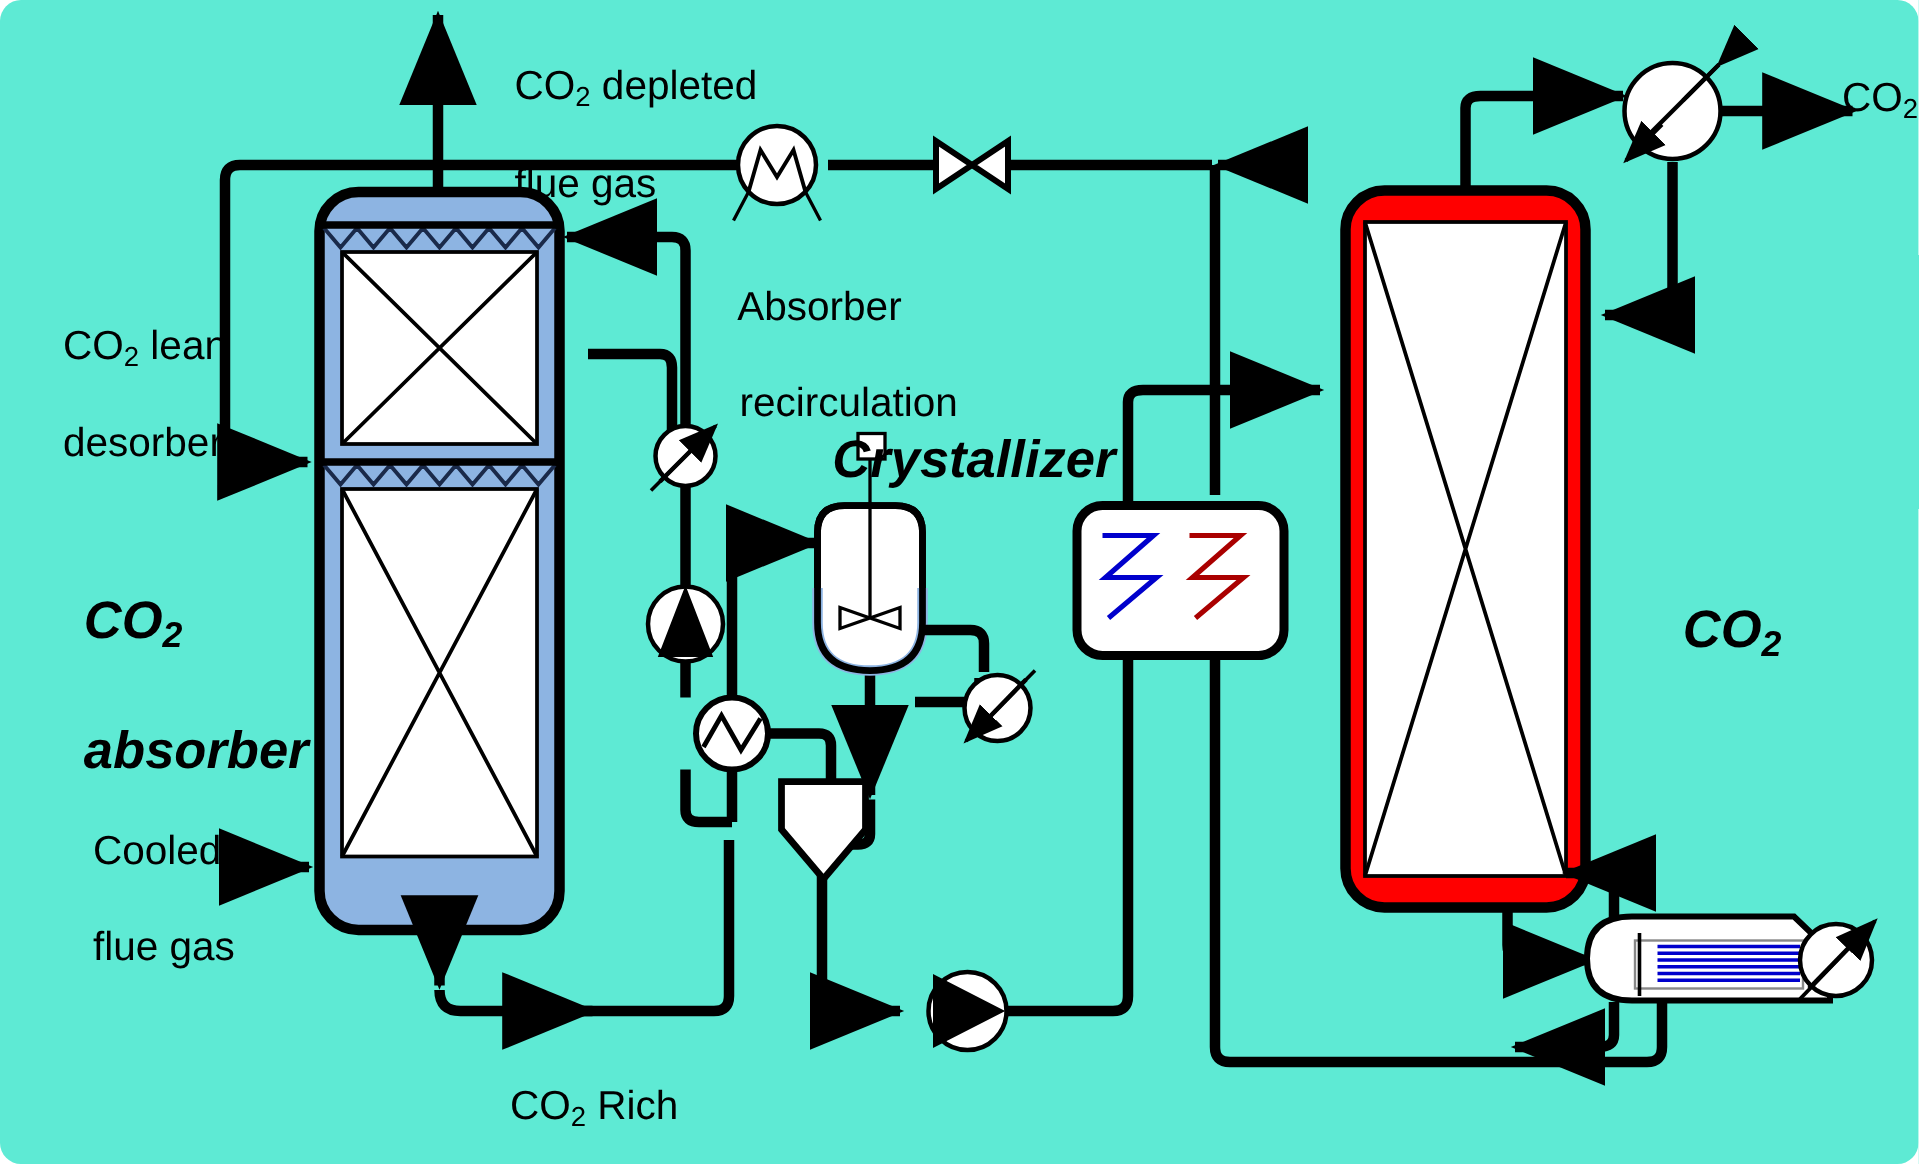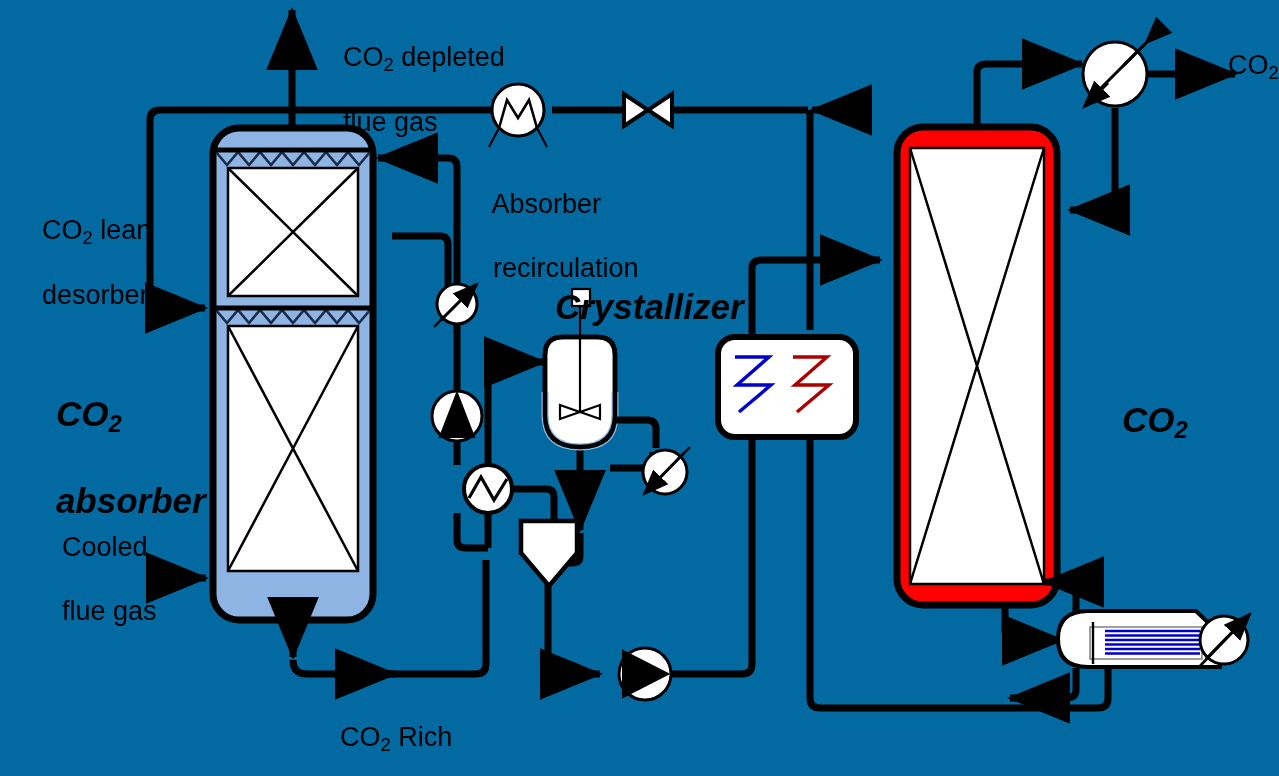--- a/index.html
+++ b/index.html
@@ -4,23 +4,24 @@
 <style>
   html, body {
     margin: 0;
     padding: 0;
     background: #ffffff;
   }
   #canvas {
     position: relative;
     width: 1279px;
     height: 776px;
-    background: #0369a1;
+    background: #5eead4;
     font-family: "Liberation Sans", sans-serif;
     overflow: hidden;
+    border-radius: 14px;
   }
   svg#diagram {
     position: absolute;
     left: 0;
     top: 0;
     width: 1279px;
     height: 776px;
   }
   .lbl {
     position: absolute;
@@ -236,21 +237,21 @@
 
   <div class="lbl bolditalic" style="left:516px; top:245px;">
     <span>Crystallizer</span>
   </div>
 
   <div class="lbl bolditalic" style="left:17px; top:352px;">
     <span>CO</span><sub>2</sub><br>
     <span>absorber</span>
   </div>
 
-  <div class="lbl" style="left:32px; top:500px;">
+  <div class="lbl" style="left:32px; top:520px;">
     <span>Cooled</span><br>
     <span>flue gas</span>
   </div>
 
   <div class="lbl" style="left:310px; top:690px;">
     <span>CO</span><sub>2</sub><span> Rich</span><br>
     
   </div>
 
   <div class="lbl" style="left:1198px; top:18px;">

